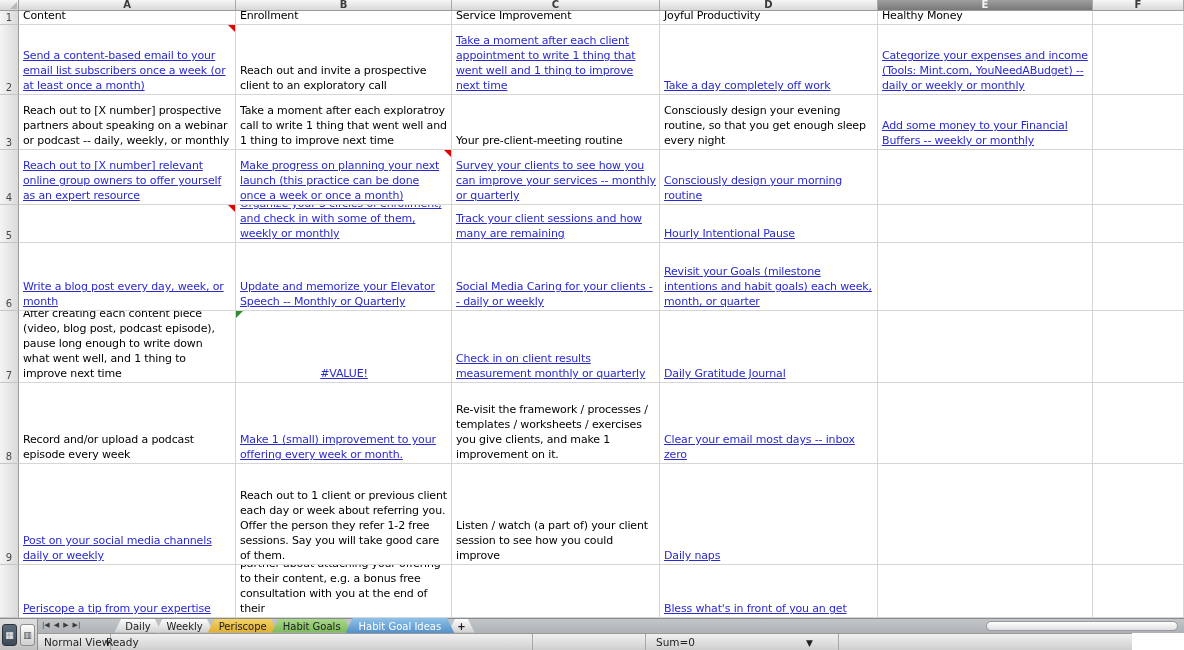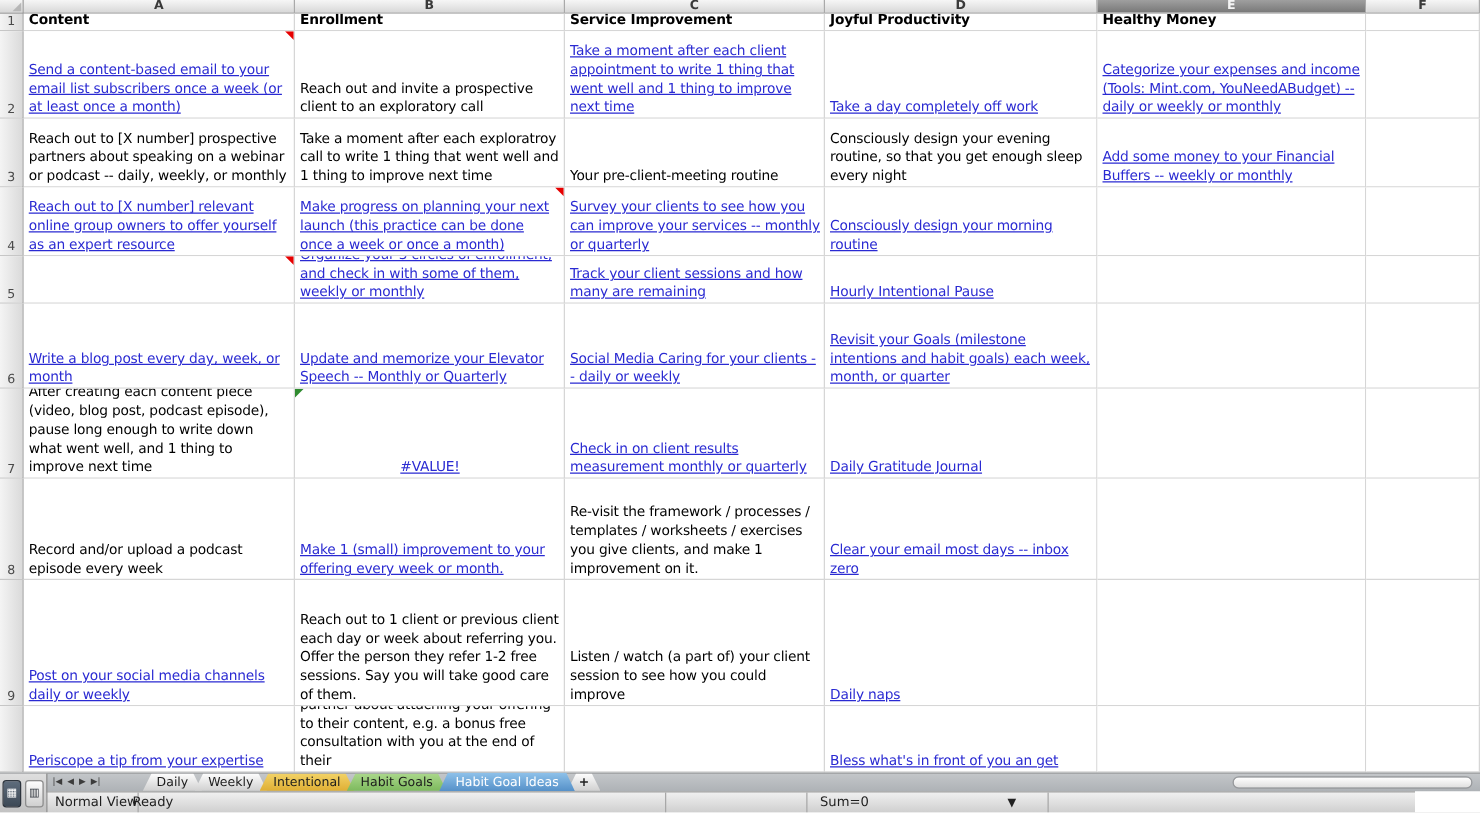--- a/index.html
+++ b/index.html
@@ -30,21 +30,21 @@
   .colhead.selected { background:linear-gradient(#9f9f9f,#787878); color:#f4f4f4; }
 
   .rownum { grid-column:1; background:linear-gradient(90deg,#f4f4f4,#dadada);
     border-right:1px solid #9b9b9b; border-bottom:1px solid #c6c6c6; font-size:10px; color:#4a4a4a;
     display:flex; align-items:flex-end; justify-content:center; padding-bottom:1px; overflow:hidden; }
 
   .cell { position:relative; background:#fff; border-right:1px solid #d6d6d6; border-bottom:1px solid #d6d6d6;
     font-size:11px; line-height:15px; letter-spacing:-0.15px; color:#000;
     display:flex; flex-direction:column; justify-content:flex-end;
     padding:0 3px 1px 4px; overflow:hidden; }
-  .cell.hdr { font-weight:bold;justify-content:flex-end; }
+  .cell.hdr { font-weight:normal;justify-content:flex-end; }
   .cell.link span { color:#2a2ad2; text-decoration:underline; }
   .cell.center { align-items:center; text-align:right; }
 
   .cmt { position:absolute; top:0; right:0; width:0; height:0;
     border-top:7px solid #e60000; border-left:7px solid transparent; }
   .err { position:absolute; top:0; left:0; width:0; height:0;
     border-top:7px solid #2f8b2f; border-right:7px solid transparent; }
 
   
   .tabbar { position:absolute; left:0; top:618px; width:1184px; height:15px;
@@ -271,21 +271,21 @@
   <div class="tabbar">
     <div class="tab-arrows">
       <span>|◀</span>
       <span>◀</span>
       <span>▶</span>
       <span>▶|</span>
     </div>
     <div class="tabs">
       <div class="tab">Daily</div>
       <div class="tab">Weekly</div>
-      <div class="tab gold">Intentional</div>
+      <div class="tab gold">Periscope</div>
       <div class="tab green">Habit Goals</div>
       <div class="tab active">Habit Goal Ideas</div>
       <div class="tab add">+</div>
     </div>
     <div class="hscroll"></div>
   </div>
 
   <div class="statusbar">
     <div class="sep" style="left:110px"></div>
     <div class="sep" style="left:532px"></div>

